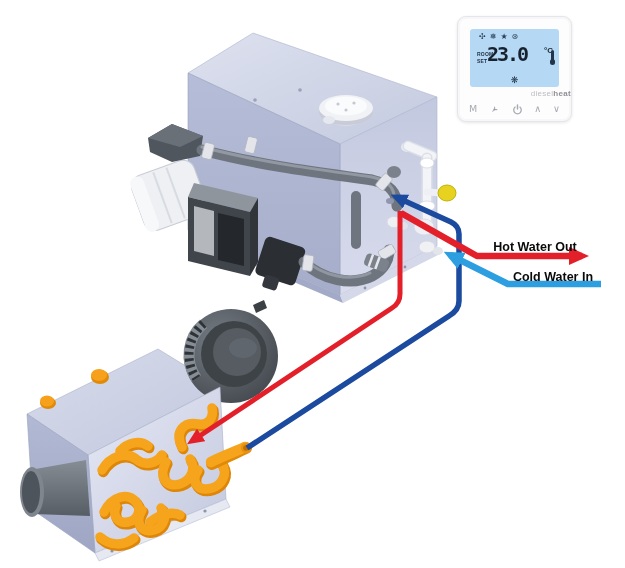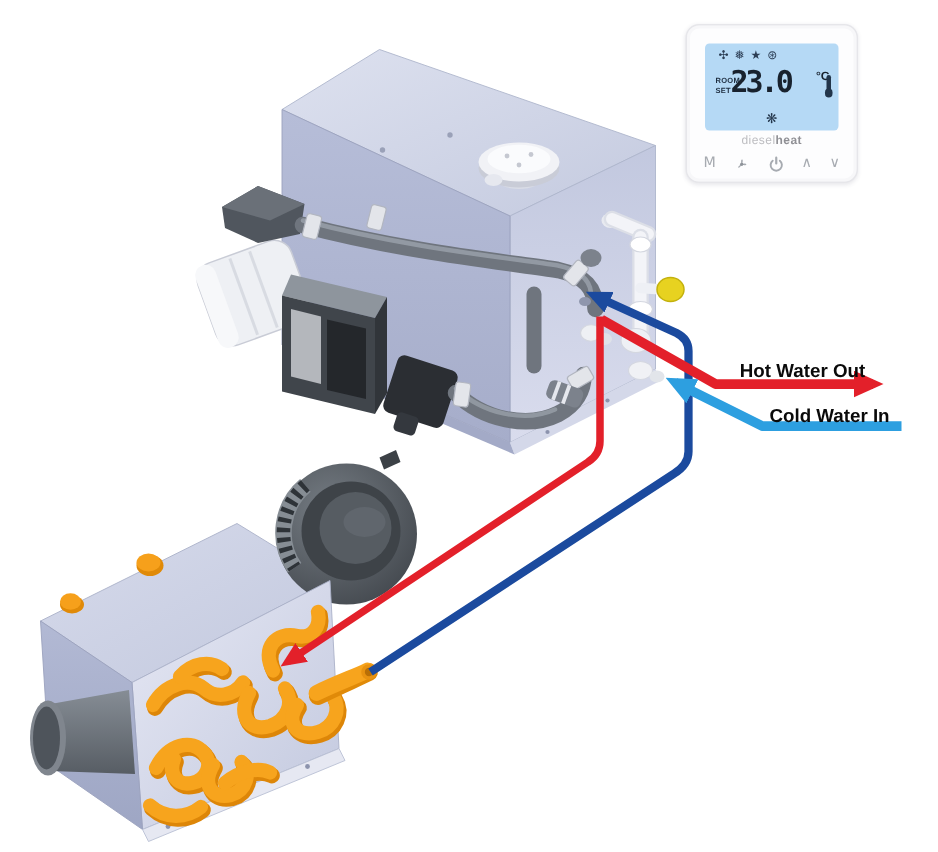--- a/index.html
+++ b/index.html
@@ -20,21 +20,21 @@
   .lcd-roomset{position:absolute;left:7px;top:22px;font-size:5px;font-weight:bold;
       line-height:7px;letter-spacing:.2px;color:#1d2c3e;}
   .lcd-temp{position:absolute;left:17px;top:13px;font-family:"DejaVu Sans Mono",monospace;
       font-size:20px;font-weight:bold;letter-spacing:-2px;color:#18222e;}
   .lcd-unit{position:absolute;left:74px;top:17px;font-size:8px;font-weight:bold;color:#18222e;}
   .thermo{position:absolute;right:3px;top:20px;width:8px;height:17px;}
   .thermo .stem{position:absolute;left:3px;top:1px;width:2.5px;height:11px;background:#22354a;border-radius:2px;}
   .thermo .bulb{position:absolute;left:1.5px;top:10px;width:5.5px;height:5.5px;background:#22354a;border-radius:50%;}
   .lcd-mode{position:absolute;left:50%;bottom:2px;transform:translateX(-50%);
       font-family:"DejaVu Sans",sans-serif;font-size:9px;color:#22354a;}
-  .brand{position:absolute;left:0;right:0;top:72px;text-align:center;font-size:8px;
+  .brand{position:absolute;left:0;right:0;top:72px;text-align:right;font-size:8px;
       color:#bcbcc0;letter-spacing:.3px;}
   .brand b{color:#909095;}
   .tbuttons{position:absolute;left:11px;right:11px;bottom:5px;height:14px;display:flex;
       justify-content:space-between;align-items:center;color:#a7abb1;}
   .tbtn{font-family:"DejaVu Sans",sans-serif;font-size:9.5px;line-height:12px;}
   .tbtn svg{display:block;}
 </style>
 </head>
 <body>
 

